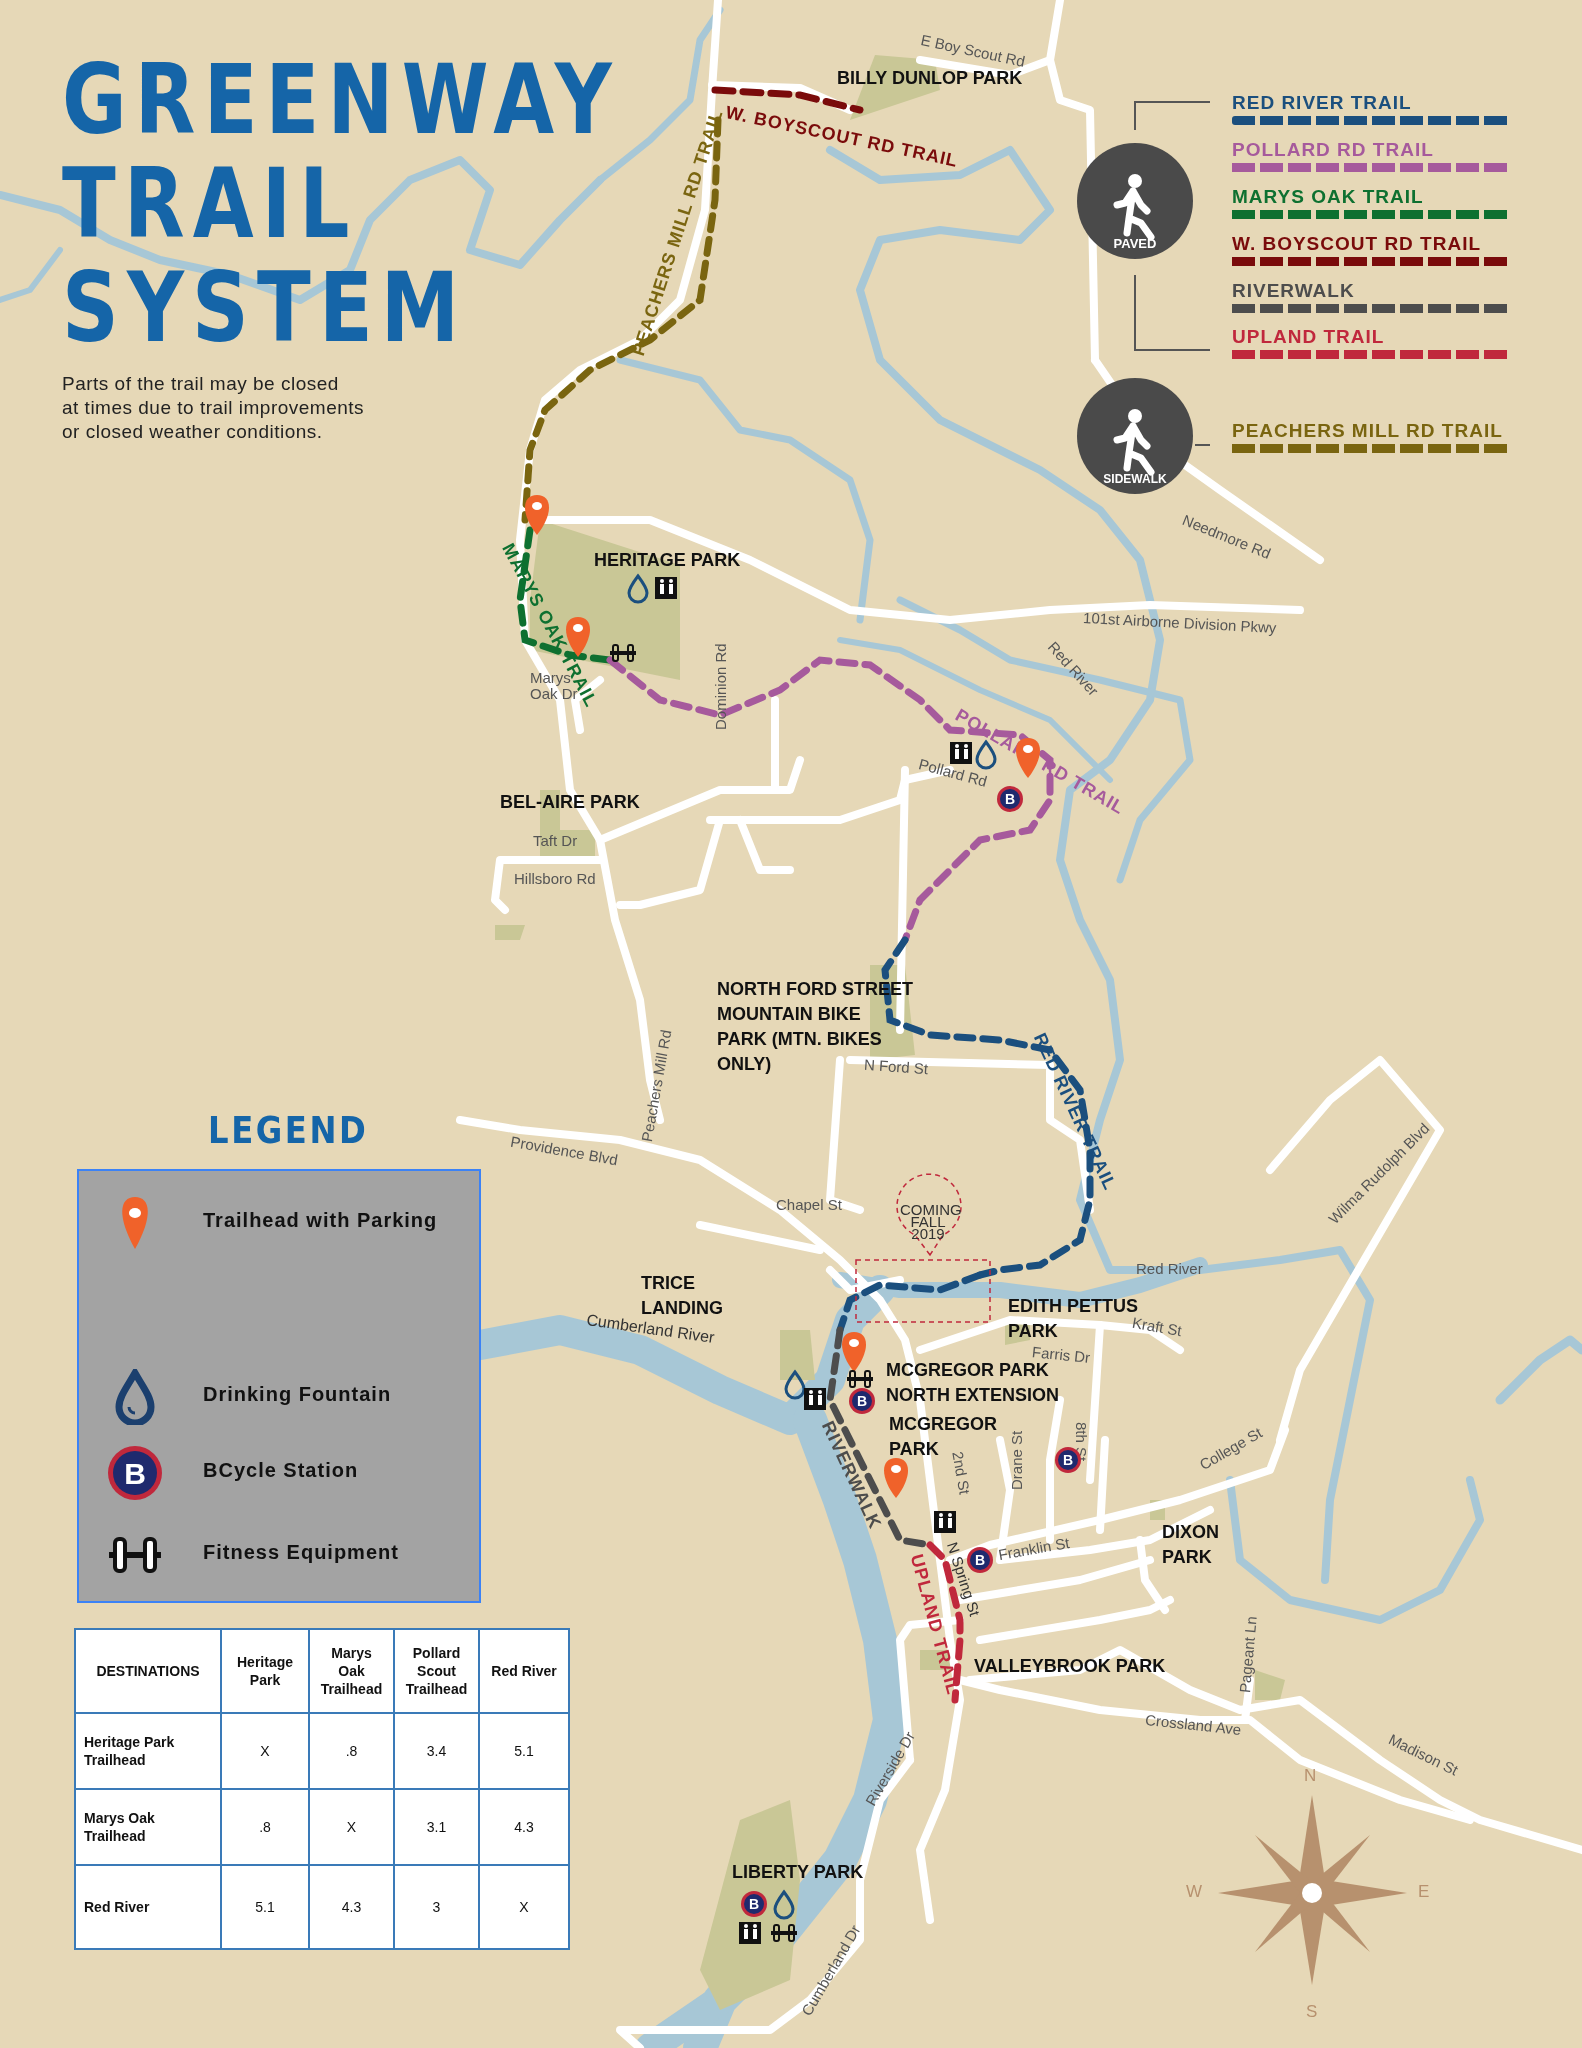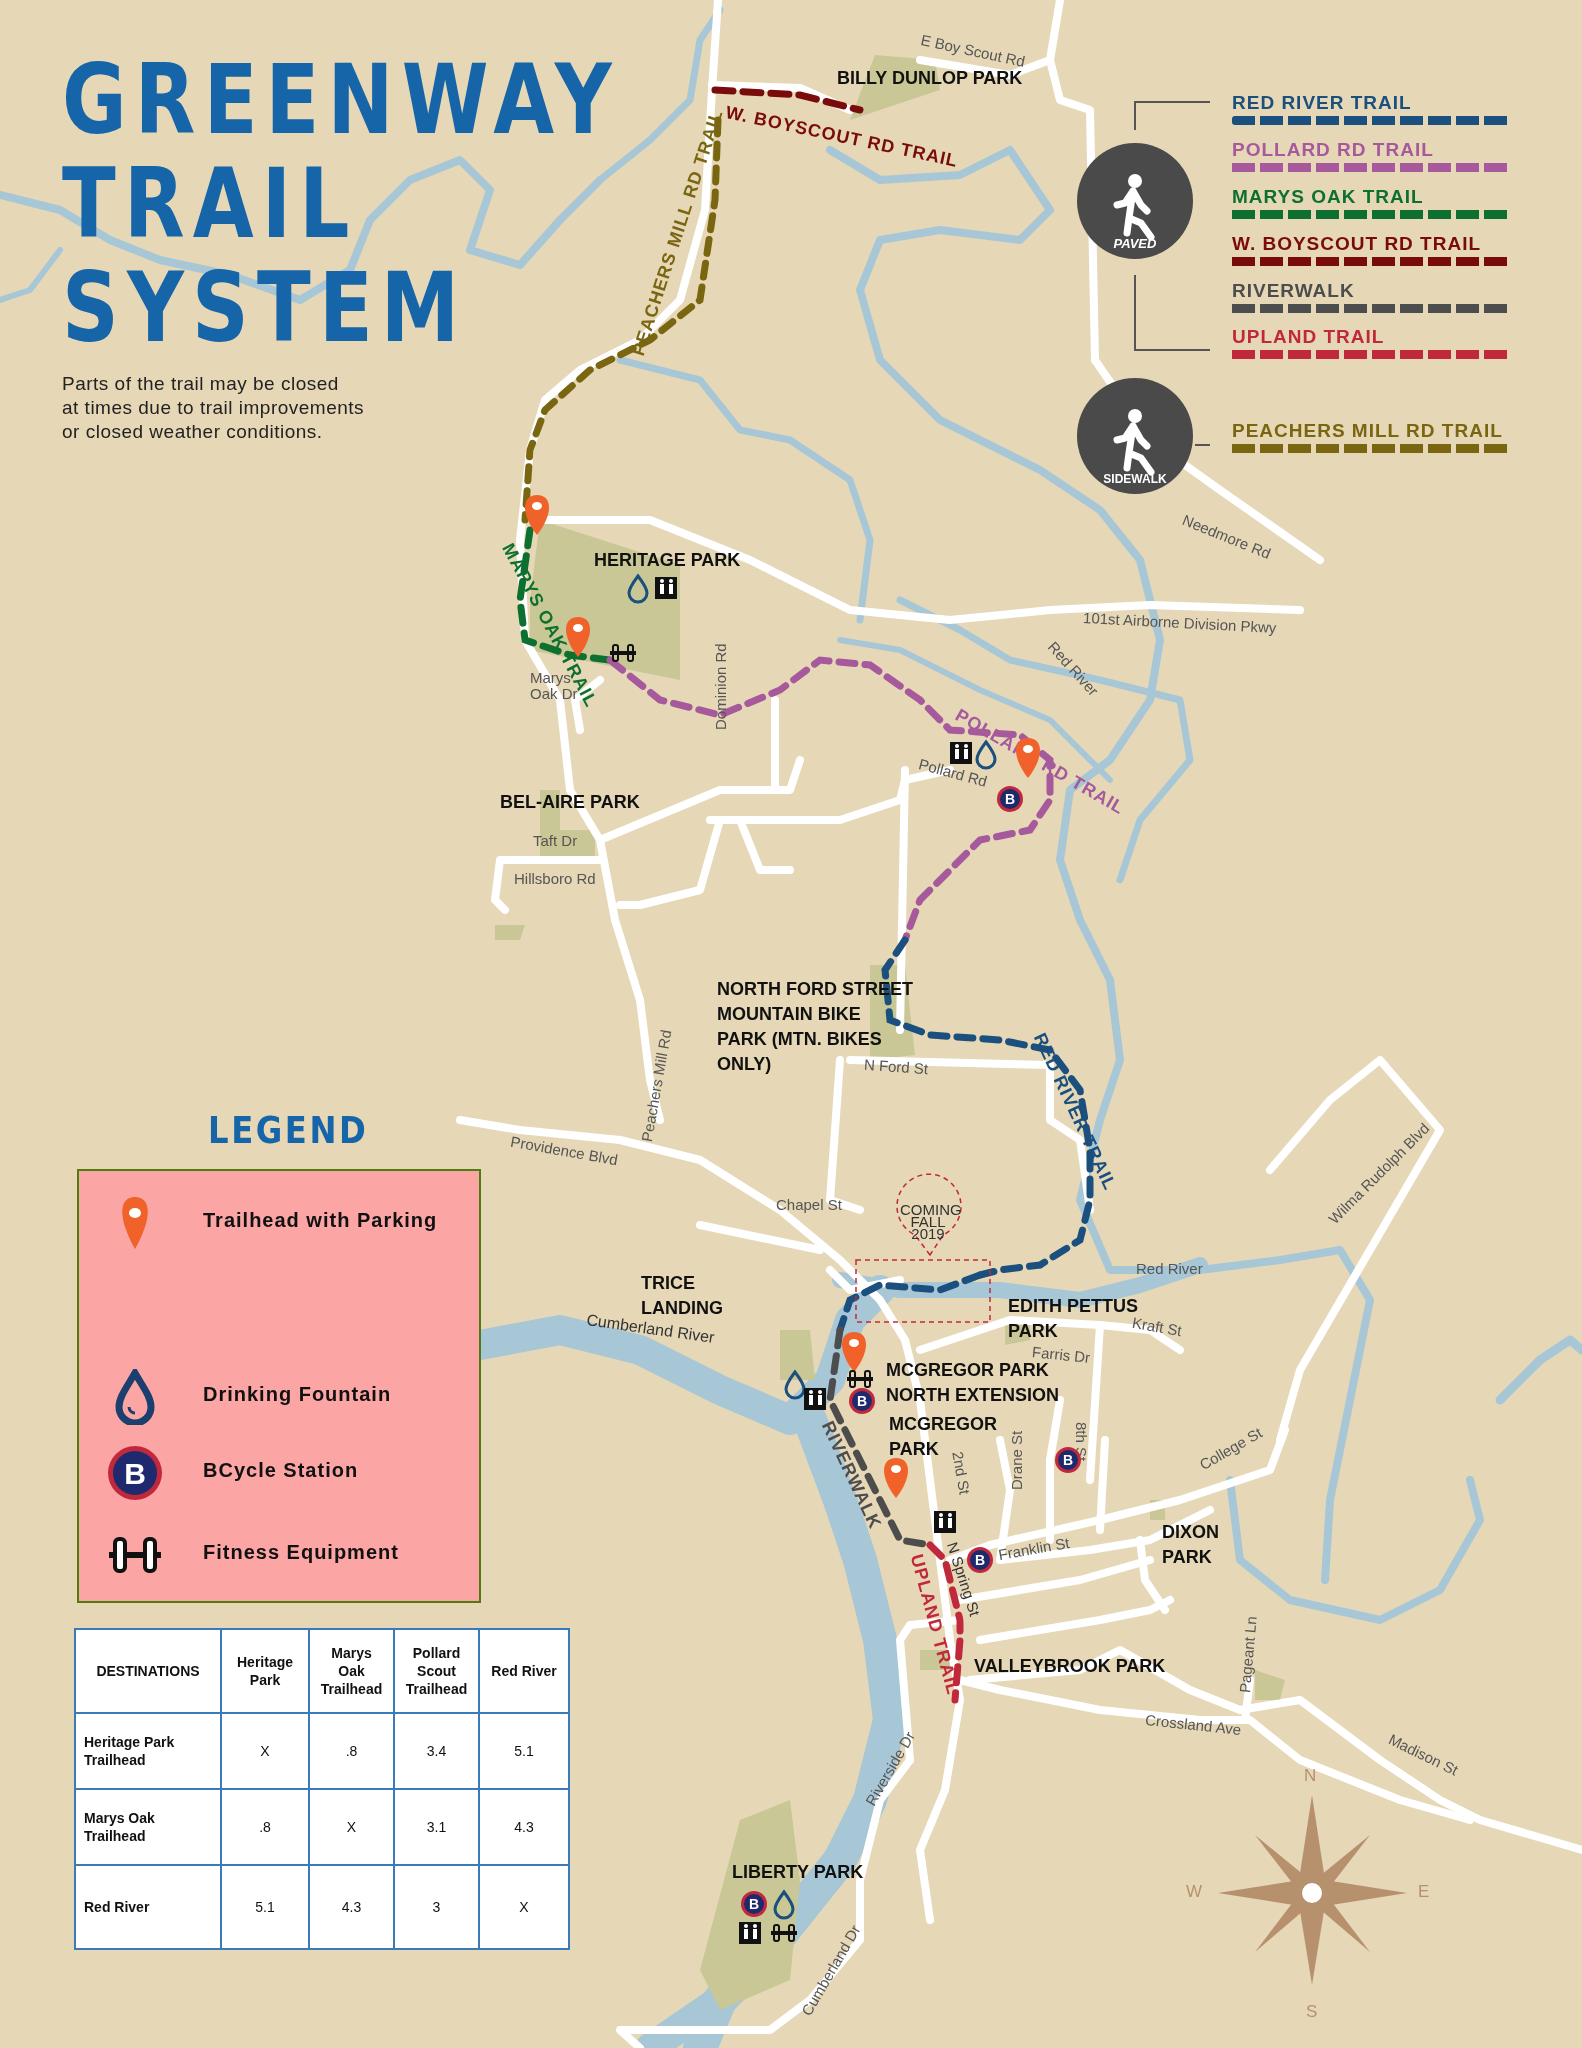--- a/index.html
+++ b/index.html
@@ -3,21 +3,21 @@
 <meta charset="utf-8">
 <style>
   html, body { margin: 0; padding: 0; }
   body { width: 1582px; height: 2048px; background: #e6d8b7; position: relative; overflow: hidden; font-family: "Liberation Sans", sans-serif; }
   svg.map { position: absolute; left: 0; top: 0; }
   .title { position: absolute; left: 62px; top: 48px; color: #1565a8; font-family: "DejaVu Sans", sans-serif; font-weight: bold; font-size: 96px; line-height: 104px; letter-spacing: 10px; transform: scaleX(0.82); transform-origin: left top; }
   .title div { white-space: nowrap; }
   .notice { position: absolute; left: 62px; top: 372px; font-size: 19px; line-height: 24px; color: #222; letter-spacing: 0.5px; }
   .notice div { white-space: nowrap; }
   .legend-title { position: absolute; left: 208px; top: 1108px; color: #1565a8; font-family: "DejaVu Sans", sans-serif; font-weight: bold; font-size: 38px; letter-spacing: 3px; transform: scaleX(0.85); transform-origin: left top; }
-  .legend-box { position: absolute; left: 77px; top: 1169px; width: 400px; height: 430px; background: #fca5a5; border: 2px solid #4d7c0f; }
+  .legend-box { position: absolute; left: 77px; top: 1169px; width: 400px; height: 430px; background: #a3a3a3; border: 2px solid #3b82f6; }
   .legend-item { position: absolute; left: 0; width: 400px; height: 60px; }
   .legend-item .ico { position: absolute; left: 28px; top: 4px; width: 56px; height: 56px; }
   .legend-item .lbl { position: absolute; left: 124px; top: 18px; font-size: 20px; font-weight: bold; color: #111; letter-spacing: 1px; white-space: nowrap; }
   table.dist { position: absolute; left: 74px; top: 1628px; border-collapse: collapse; background: #fff; }
   table.dist td, table.dist th { border: 2px solid #3a7ab8; font-size: 14px; color: #111; text-align: center; }
   table.dist th { font-weight: bold; height: 80px; line-height: 18px; }
   table.dist td { height: 72px; }
   table.dist .rh { text-align: left; font-weight: bold; padding-left: 8px; line-height: 18px; }
   .trail-key { position: absolute; }
   .trail-key .name { position: absolute; font-size: 19px; font-weight: bold; letter-spacing: 1px; white-space: nowrap; }
@@ -139,21 +139,21 @@
   <div>GREENWAY</div>
   <div>TRAIL</div>
   <div>SYSTEM</div>
 </div>
 <div class="notice">
   <div>Parts of the trail may be closed</div>
   <div>at times due to trail improvements</div>
   <div>or closed weather conditions.</div>
 </div>
 
-<div class="badge" style="left:1077px; top:143px;font-style:italic;">
+<div class="badge" style="left:1077px; top:143px;">
   <svg width="116" height="116" viewBox="0 0 116 116">
     <circle cx="58" cy="38" r="7" fill="#fff"></circle>
     <path d="M56,48 L48,60 L40,62 M56,48 L64,62 L70,68 M56,48 L52,75 L50,90 M52,75 L64,80 L74,94" stroke="#fff" stroke-width="7" fill="none" stroke-linecap="round" stroke-linejoin="round"></path>
     <text x="58" y="105" fill="#fff" font-size="13" font-weight="bold" text-anchor="middle" font-family="Liberation Sans, sans-serif">PAVED</text>
   </svg>
 </div>
 <div class="badge" style="left:1077px; top:378px;">
   <svg width="116" height="116" viewBox="0 0 116 116">
     <circle cx="58" cy="38" r="7" fill="#fff"></circle>
     <path d="M56,48 L48,60 L40,62 M56,48 L64,62 L70,68 M56,48 L52,75 L50,90 M52,75 L64,80 L74,94" stroke="#fff" stroke-width="7" fill="none" stroke-linecap="round" stroke-linejoin="round"></path>

